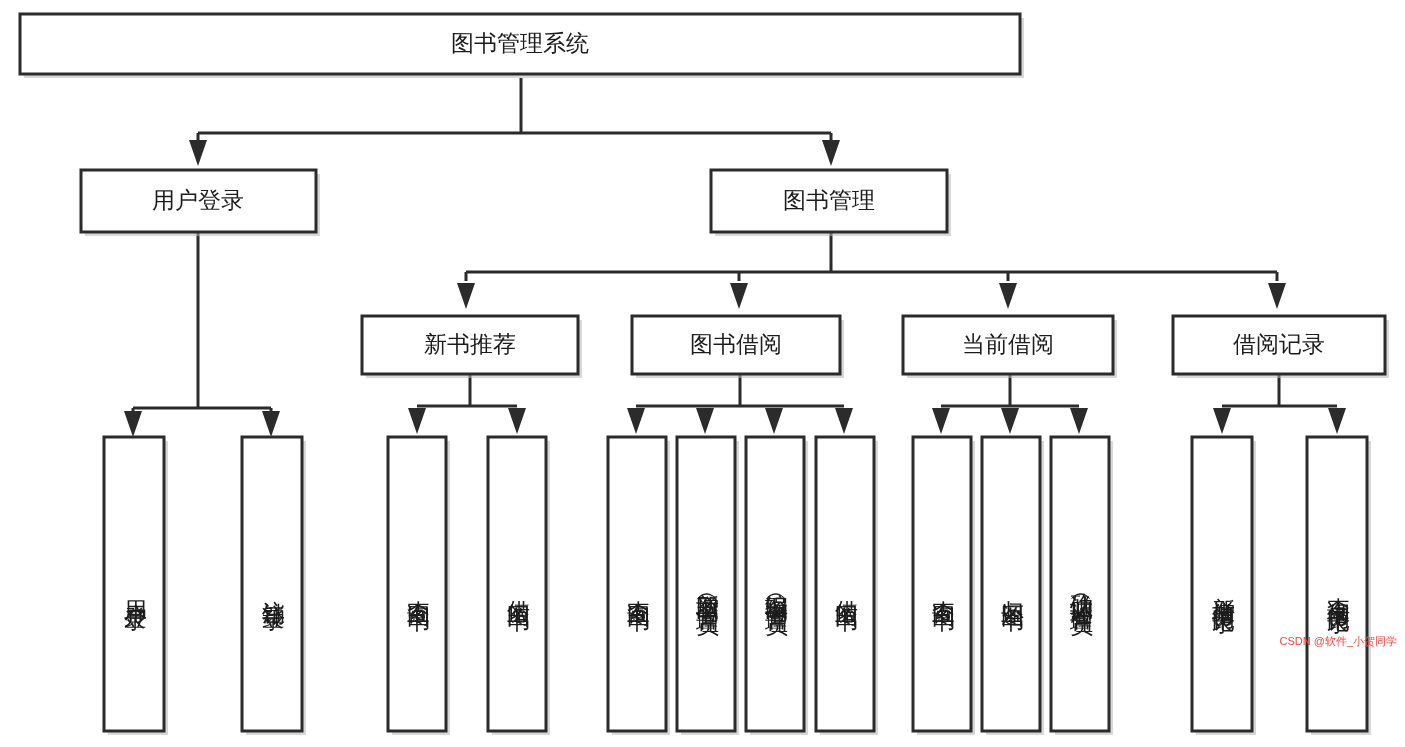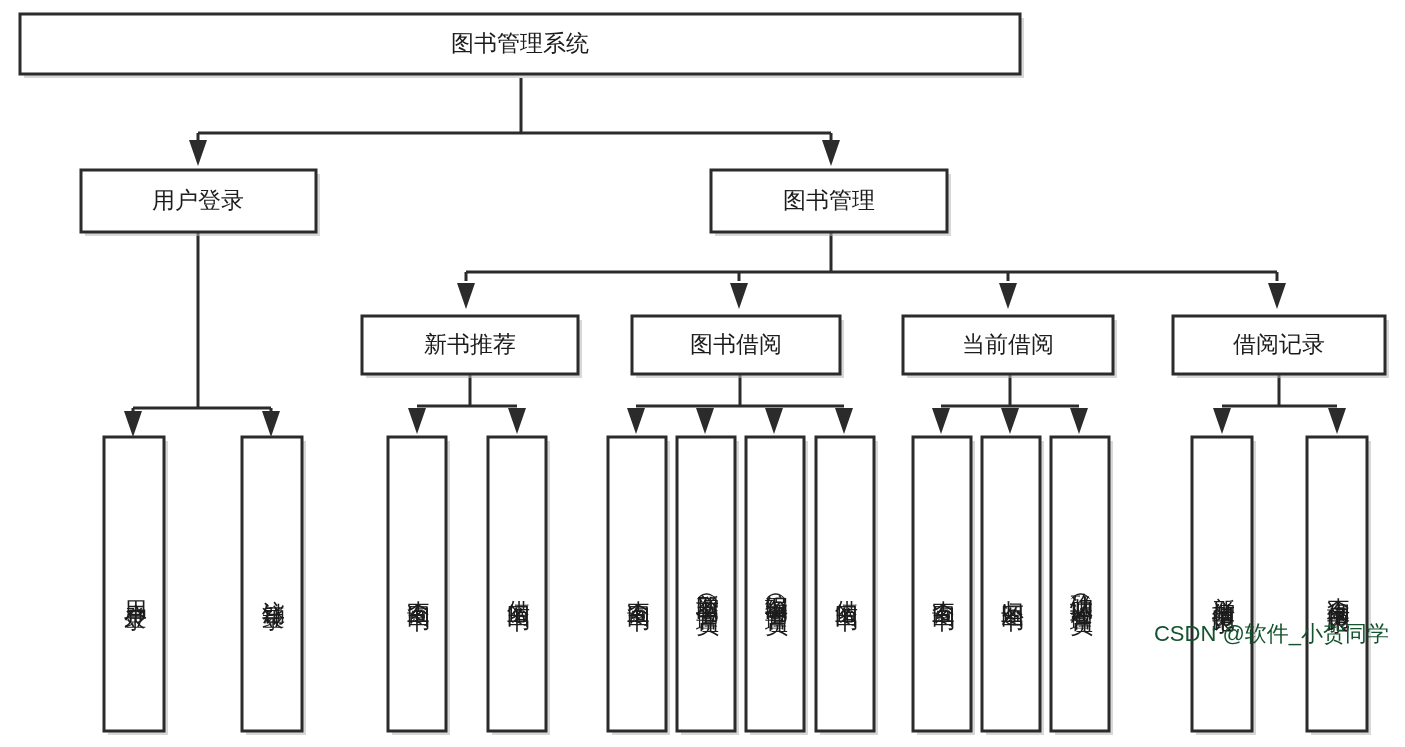--- a/index.html
+++ b/index.html
@@ -54,25 +54,25 @@
     font-size: 23px;
   }
   .label-v {
     font-size: 23px;
     writing-mode: vertical-rl;
     text-orientation: upright;
     letter-spacing: 3px;
   }
   .watermark {
     position: absolute;
-    right: 16px;
+    right: 8px;
     bottom: 6px;
     font-family: "Liberation Sans", "DejaVu Sans", sans-serif;
-    font-size: 22px;
-    color: #14532d;
+    font-size: 11px;
+    color: #ef4444;
     white-space: nowrap;
     pointer-events: none;
     user-select: none;
   }
 </style>
 </head>
 <body>
 
 <div id="diagram-root">
   <svg class="diagram" viewBox="0 0 1405 747" xmlns="http://www.w3.org/2000/svg">

